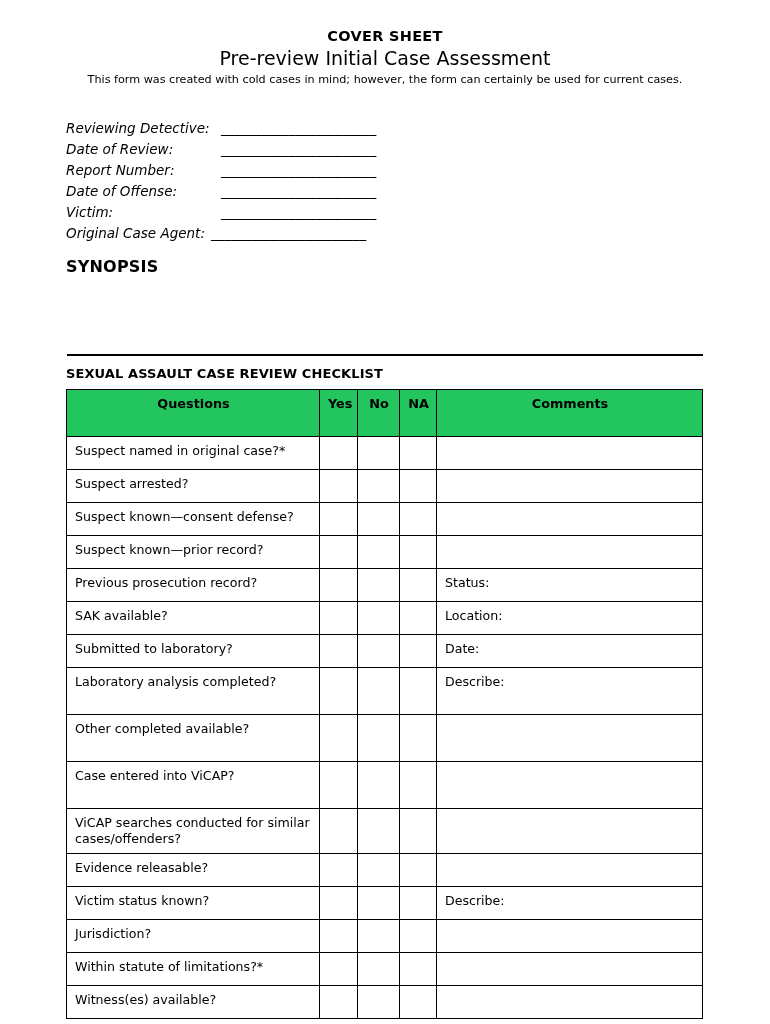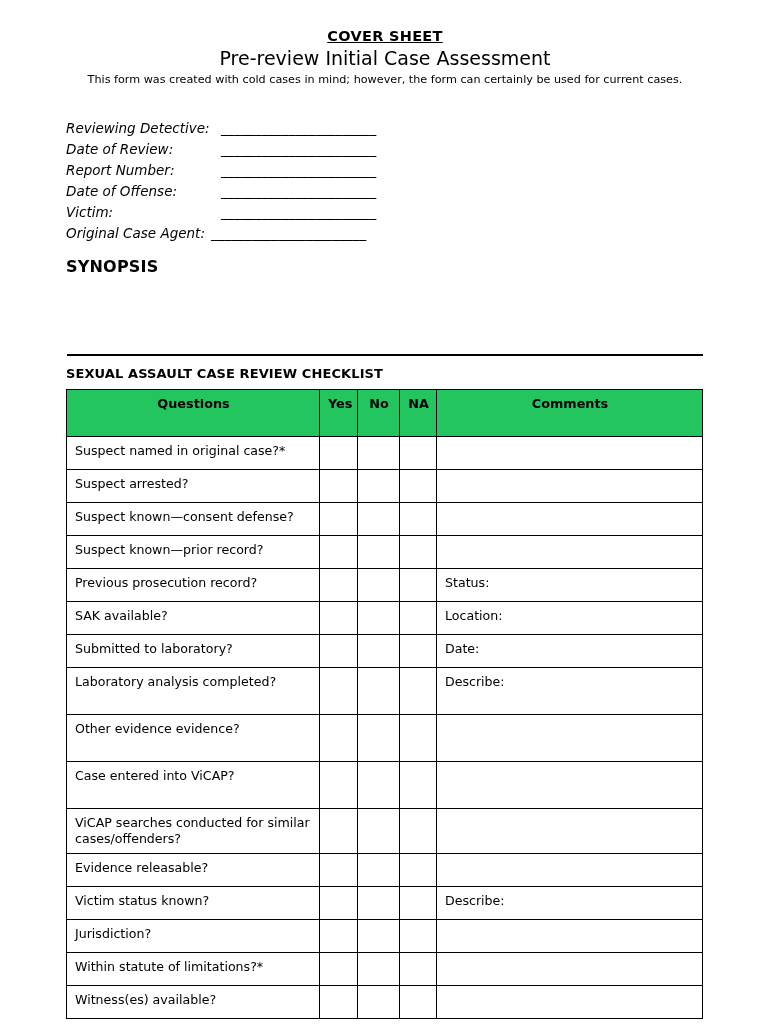--- a/index.html
+++ b/index.html
@@ -30,21 +30,20 @@
     width: 638px;
   }
 
   
   .doc-title {
     text-align: center;
     font-size: 14.5px;
     font-weight: bold;
     letter-spacing: 0.3px;
     margin: 0 0 3px 0;
-    text-decoration: underline;
   }
   .doc-subtitle {
     text-align: center;
     font-size: 19px;
     font-weight: normal;
     margin: 0 0 4px 0;
   }
   .doc-note {
     text-align: center;
     font-size: 11.2px;
@@ -247,21 +246,21 @@
           <td class="comment-text">Date:</td>
         </tr>
         <tr>
           <td class="q-cell tall">Laboratory analysis completed?</td>
           <td></td>
           <td></td>
           <td></td>
           <td class="comment-text">Describe:</td>
         </tr>
         <tr>
-          <td class="q-cell tall">Other evidence evidence?</td>
+          <td class="q-cell tall">Other completed available?</td>
           <td></td>
           <td></td>
           <td></td>
           <td></td>
         </tr>
         <tr>
           <td class="q-cell tall">Case entered into ViCAP?</td>
           <td></td>
           <td></td>
           <td></td>

